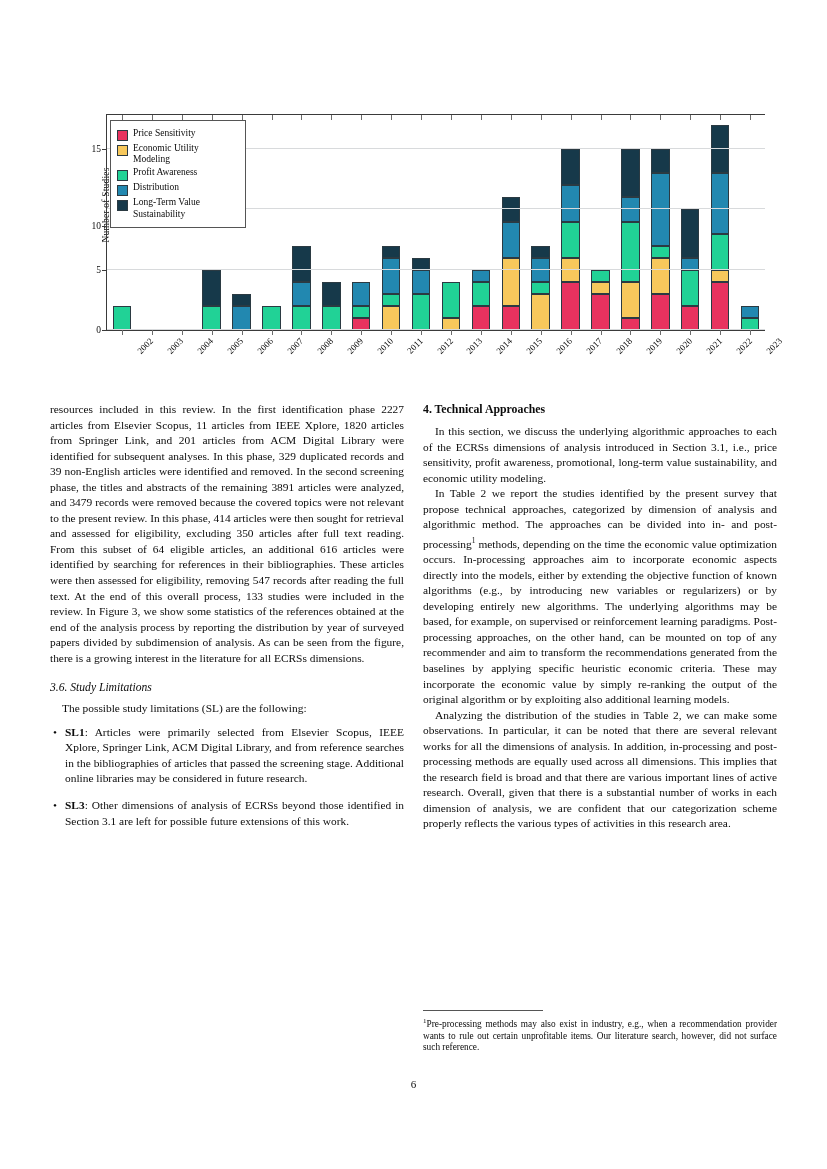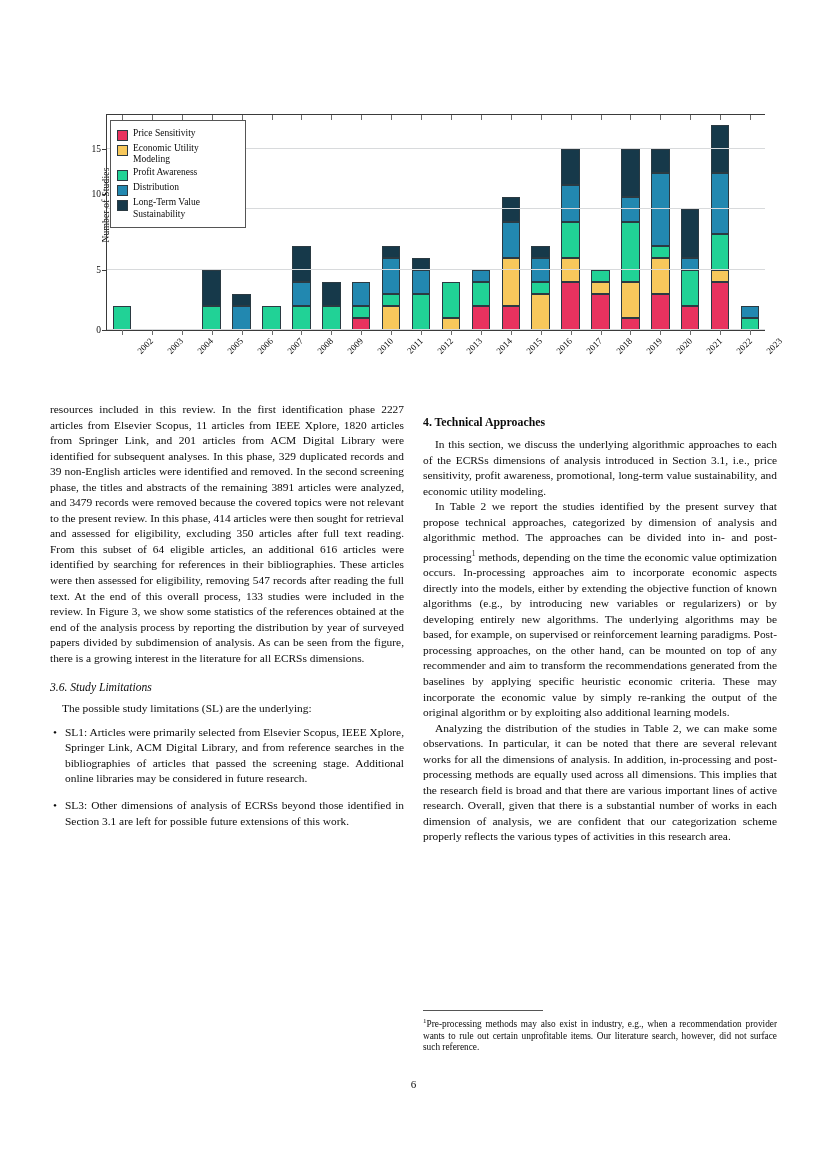--- a/index.html
+++ b/index.html
@@ -208,21 +208,21 @@
     margin-bottom: 11px;
     text-align: justify;
     line-height: 15.55px;
   }
   ul.sl-list li::before {
     content: "\2022";
     position: absolute;
     left: -12px;
     top: 0;
   }
-  .sl-tag { font-weight: normal; }
+  .sl-tag { font-weight: bold; }
 
   .footnote-area {
     position: absolute;
     left: 423px;
     top: 1010px;
     width: 354px;
   }
   .footnote-rule {
     width: 120px;
     height: 1px;
@@ -360,21 +360,21 @@
             <div class="bar" style="left: 96.3182%; width: 2.81818%; height: 24.1111px;">
               <div class="seg" style="height: 12.0556px; background: rgb(33, 210, 150);"></div>
               <div class="seg" style="height: 12.0556px; background: rgb(34, 136, 176);"></div>
             </div>
           </div>
       <div class="gridline" style="bottom: 0px;"></div>
           <div class="ytick" style="bottom: 0px; top: auto; transform: translateY(50%);">0</div>
           <div class="gridline" style="bottom: 60.2778px;"></div>
           <div class="ytick" style="bottom: 60.2778px; top: auto; transform: translateY(50%);">5</div>
           <div class="gridline" style="bottom: 120.556px;"></div>
-          <div class="ytick" style="bottom: 136px; top: auto; transform: translateY(50%);">10</div>
+          <div class="ytick" style="bottom: 104px; top: auto; transform: translateY(50%);">10</div>
           <div class="gridline" style="bottom: 180.833px;"></div>
           <div class="ytick" style="bottom: 180.833px; top: auto; transform: translateY(50%);">15</div>
           <div class="toptick" style="left: 2.27273%;"></div>
           <div class="bottick" style="left: 2.27273%;"></div>
           <div class="toptick" style="left: 6.81818%;"></div>
           <div class="bottick" style="left: 6.81818%;"></div>
           <div class="toptick" style="left: 11.3636%;"></div>
           <div class="bottick" style="left: 11.3636%;"></div>
           <div class="toptick" style="left: 15.9091%;"></div>
           <div class="bottick" style="left: 15.9091%;"></div>
@@ -466,30 +466,30 @@
 
     </div>
   </div>
 
 
   <div class="col col-left">
     <p class="noindent">resources included in this review. In the first identification phase 2227 articles from Elsevier Scopus, 11 articles from IEEE Xplore, 1820 articles from Springer Link, and 201 articles from ACM Digital Library were identified for subsequent analyses. In this phase, 329 duplicated records and 39 non-English articles were identified and removed. In the second screening phase, the titles and abstracts of the remaining 3891 articles were analyzed, and 3479 records were removed because the covered topics were not relevant to the present review. In this phase, 414 articles were then sought for retrieval and assessed for eligibility, excluding 350 articles after full text reading. From this subset of 64 eligible articles, an additional 616 articles were identified by searching for references in their bibliographies. These articles were then assessed for eligibility, removing 547 records after reading the full text. At the end of this overall process, 133 studies were included in the review. In Figure 3, we show some statistics of the references obtained at the end of the analysis process by reporting the distribution by year of surveyed papers divided by subdimension of analysis. As can be seen from the figure, there is a growing interest in the literature for all ECRSs dimensions.</p>
 
     <h3 class="subsection">3.6. Study Limitations</h3>
 
-    <p>The possible study limitations (SL) are the underlying:</p>
+    <p>The possible study limitations (SL) are the following:</p>
 
     <ul class="sl-list">
       <li><span class="sl-tag">SL1</span><span>: Articles were primarily selected from Elsevier Scopus, IEEE Xplore, Springer Link, ACM Digital Library, and from reference searches in the bibliographies of articles that passed the screening stage. Additional online libraries may be considered in future research.</span></li>
       <li><span class="sl-tag">SL3</span><span>: Other dimensions of analysis of ECRSs beyond those identified in Section 3.1 are left for possible future extensions of this work.</span></li>
     </ul>
   </div>
 
   <div class="col col-right">
-    <h3 class="section" style="margin-top:13px">4. Technical Approaches</h3>
+    <h3 class="section" style="margin-top:0">4. Technical Approaches</h3>
 
     <p>In this section, we discuss the underlying algorithmic approaches to each of the ECRSs dimensions of analysis introduced in Section 3.1, i.e., price sensitivity, profit awareness, promotional, long-term value sustainability, and economic utility modeling.</p>
 
     <p><span>In Table 2 we report the studies identified by the present survey that propose technical approaches, categorized by dimension of analysis and algorithmic method. The approaches can be divided into in- and post-processing</span><sup class="fn">1</sup><span> methods, depending on the time the economic value optimization occurs. In-processing approaches aim to incorporate economic aspects directly into the models, either by extending the objective function of known algorithms (e.g., by introducing new variables or regularizers) or by developing entirely new algorithms. The underlying algorithms may be based, for example, on supervised or reinforcement learning paradigms. Post-processing approaches, on the other hand, can be mounted on top of any recommender and aim to transform the recommendations generated from the baselines by applying specific heuristic economic criteria. These may incorporate the economic value by simply re-ranking the output of the original algorithm or by exploiting also additional learning models.</span></p>
 
     <p>Analyzing the distribution of the studies in Table 2, we can make some observations. In particular, it can be noted that there are several relevant works for all the dimensions of analysis. In addition, in-processing and post-processing methods are equally used across all dimensions. This implies that the research field is broad and that there are various important lines of active research. Overall, given that there is a substantial number of works in each dimension of analysis, we are confident that our categorization scheme properly reflects the various types of activities in this research area.</p>
   </div>
 
   <div class="footnote-area">
     <div class="footnote-rule"></div>

